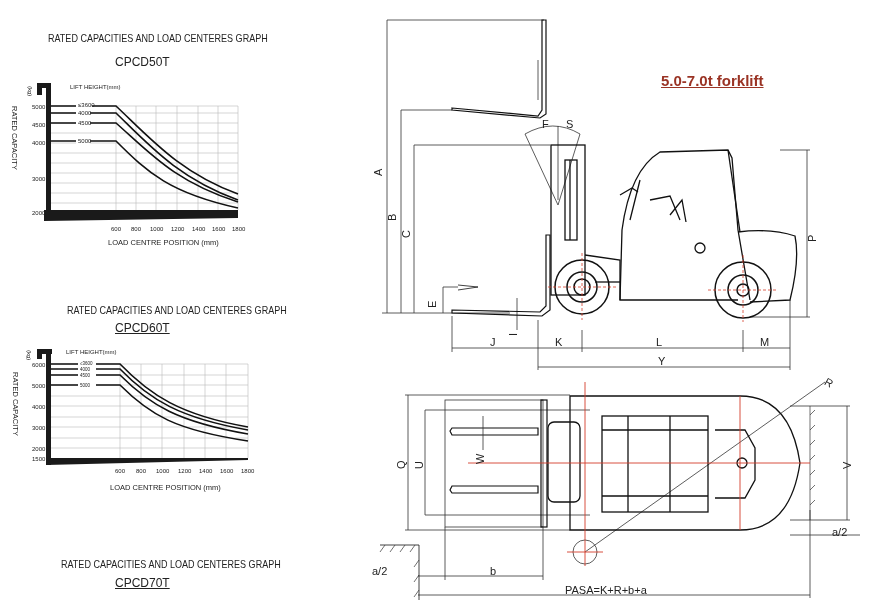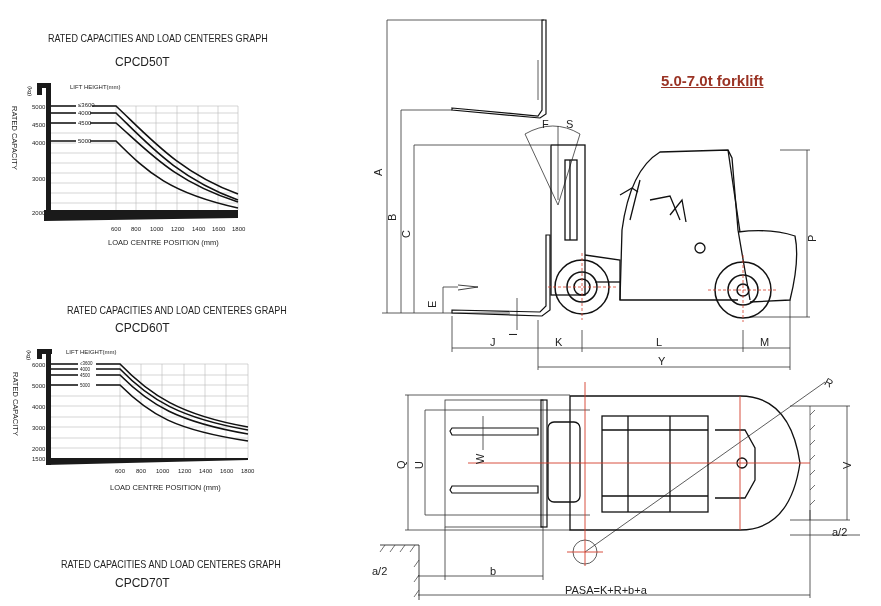--- a/index.html
+++ b/index.html
@@ -86,21 +86,21 @@
     <text x="150" y="153">1000</text>
     <text x="171" y="153">1200</text>
     <text x="192" y="153">1400</text>
     <text x="212" y="153">1600</text>
     <text x="232" y="153">1800</text>
   </g>
   <text class="axlbl" x="108" y="167">LOAD CENTRE POSITION (mm)</text>
 </svg>
 
 <div class="graph-title" style="left:67px;top:304px;">RATED CAPACITIES AND LOAD CENTERES GRAPH</div>
-<div class="model" style="left:115px;top:321px;">CPCD60T</div>
+<div class="model" style="left:115px;top:321px;text-decoration:underline;">CPCD60T</div>
 
 <svg class="abs" style="left:0;top:340px;" width="260" height="160" viewBox="0 0 260 160">
   <g fill="#1a1a1a">
     <rect x="37" y="9" width="15" height="5"></rect>
     <rect x="37" y="9" width="5" height="10"></rect>
     <rect x="46" y="9" width="5" height="116"></rect>
     <polygon points="46,118 248,118 248,120 46,125"></polygon>
   </g>
   <g stroke="#bbb" stroke-width="0.6">
     <line x1="51" y1="24" x2="248" y2="24"></line>
@@ -155,21 +155,21 @@
     <text x="156" y="133">1000</text>
     <text x="178" y="133">1200</text>
     <text x="199" y="133">1400</text>
     <text x="220" y="133">1600</text>
     <text x="241" y="133">1800</text>
   </g>
   <text class="axlbl" x="110" y="150">LOAD CENTRE POSITION (mm)</text>
 </svg>
 
 <div class="graph-title" style="left:61px;top:558px;">RATED CAPACITIES AND LOAD CENTERES GRAPH</div>
-<div class="model" style="left:115px;top:576px;">CPCD70T</div>
+<div class="model" style="left:115px;top:576px;text-decoration:underline;">CPCD70T</div>
 
 <div class="brand" style="left:661px;top:72px;">5.0-7.0t forklift</div>
 
 <svg class="abs" style="left:370px;top:0;" width="511" height="375" viewBox="0 0 511 375">
   <g fill="none" stroke="#333" stroke-width="0.8">
 
     <line x1="17" y1="20" x2="17" y2="313"></line>
       <line x1="17" y1="20" x2="174" y2="20"></line>
     <line x1="31" y1="110" x2="31" y2="313"></line>
       <line x1="31" y1="110" x2="82" y2="110"></line>

